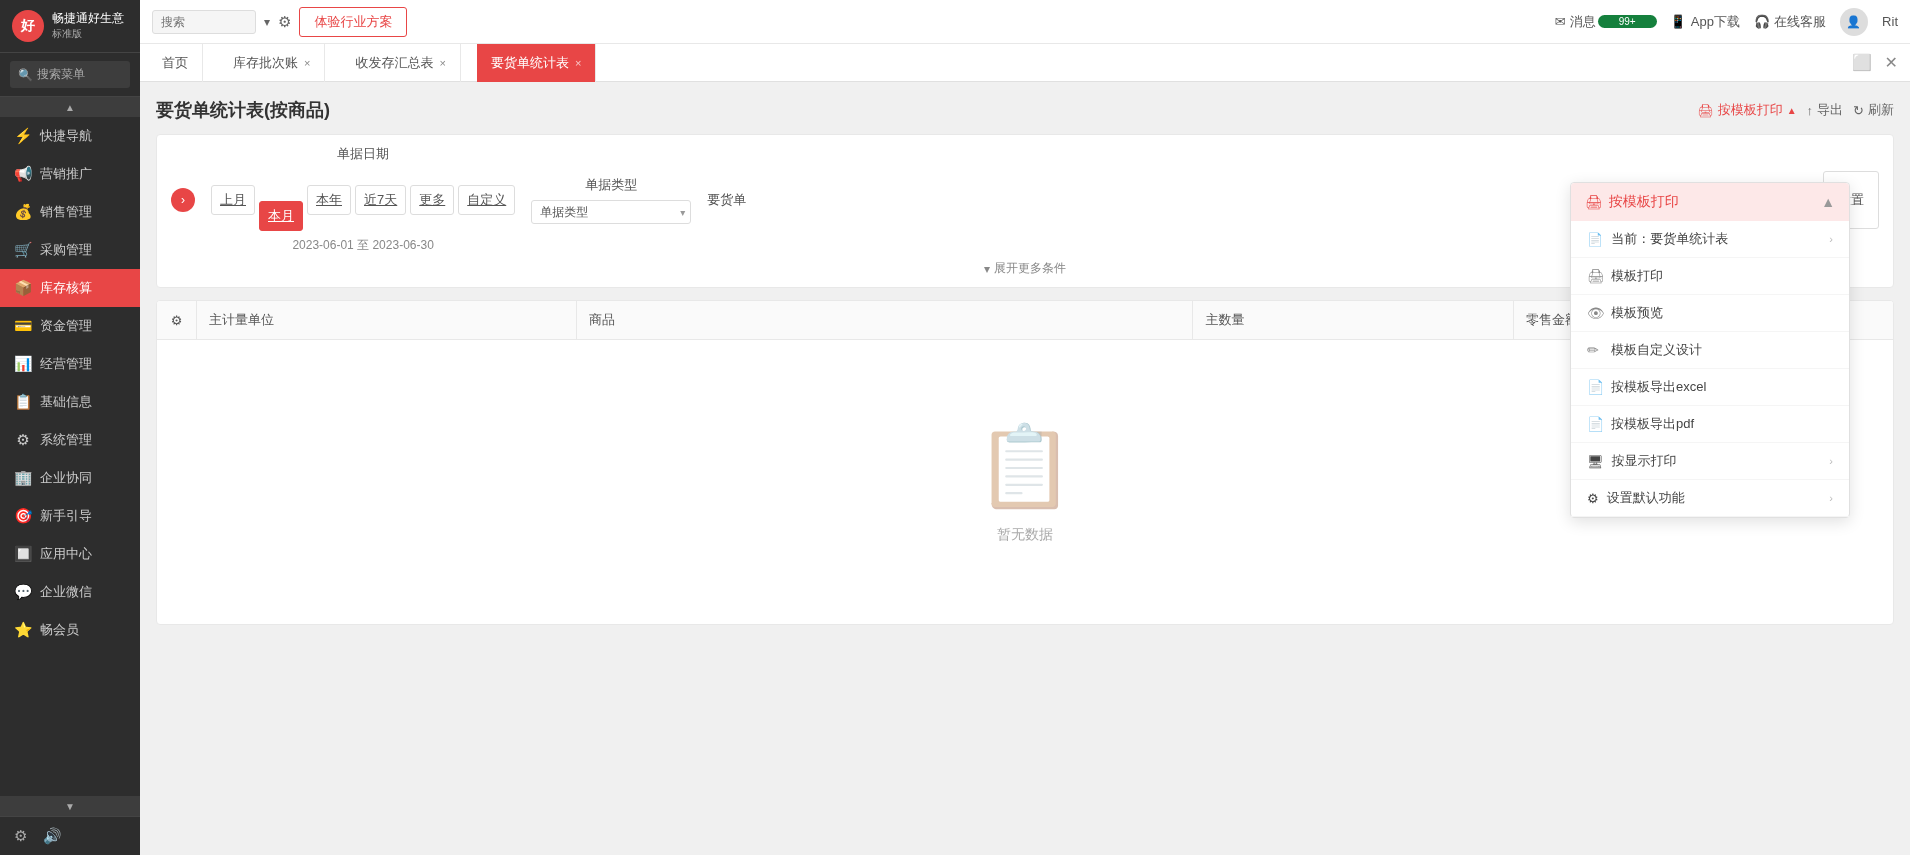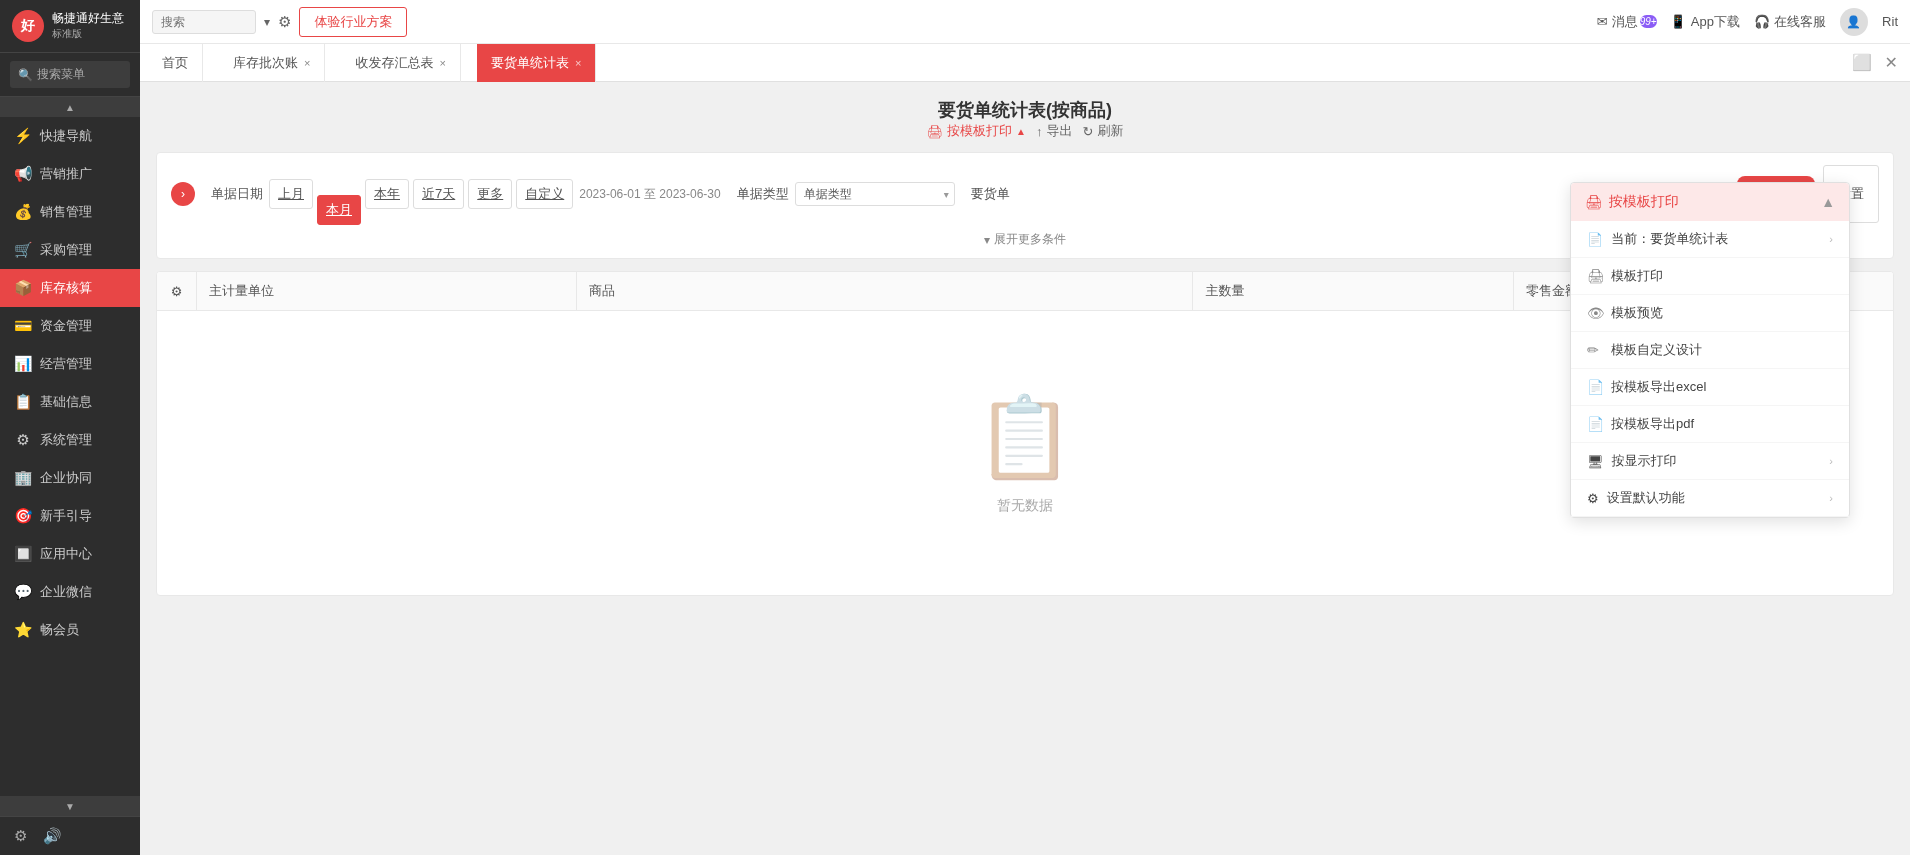--- a/index.html
+++ b/index.html
@@ -154,27 +154,26 @@
       display: flex;
       align-items: center;
       gap: 4px;
       cursor: pointer;
       color: #555;
       font-size: 13px;
       background: none;
       border: none;
     }
     .badge {
-      background: #8b5cf6;
+      background: #15803d;
       color: white;
       font-size: 10px;
-      padding: 1px 0;
+      padding: 1px 21px;
       border-radius: 8px;
       margin-left: -2px;
-      font-style: italic;
     }
     .avatar {
       width: 28px; height: 28px;
       background: #ddd;
       border-radius: 50%;
       display: flex; align-items: center; justify-content: center;
       font-size: 12px;
       color: #888;
     }
 
@@ -232,21 +231,20 @@
       padding: 16px;
       overflow: auto;
       position: relative;
     }
 
     .page-header {
       display: flex;
       align-items: center;
       justify-content: space-between;
       margin-bottom: 12px;
-      flex-direction: column;
     }
     .page-title {
       font-size: 18px;
       font-weight: 600;
       color: #333;
     }
     .page-actions {
       display: flex;
       align-items: center;
       gap: 10px;
@@ -295,20 +293,21 @@
       align-items: center;
       gap: 16px;
       flex-wrap: wrap;
     }
     .filter-item {
       display: flex;
       align-items: center;
       gap: 6px;
       font-size: 13px;
       color: #555;
+      flex-direction: column;
     }
     .filter-label { color: #555; white-space: nowrap; }
     .date-btns {
       display: flex;
       align-items: center;
       gap: 4px;
     }
     .date-btn {
       padding: 5px 8px;
       border: 1px solid #ddd;

